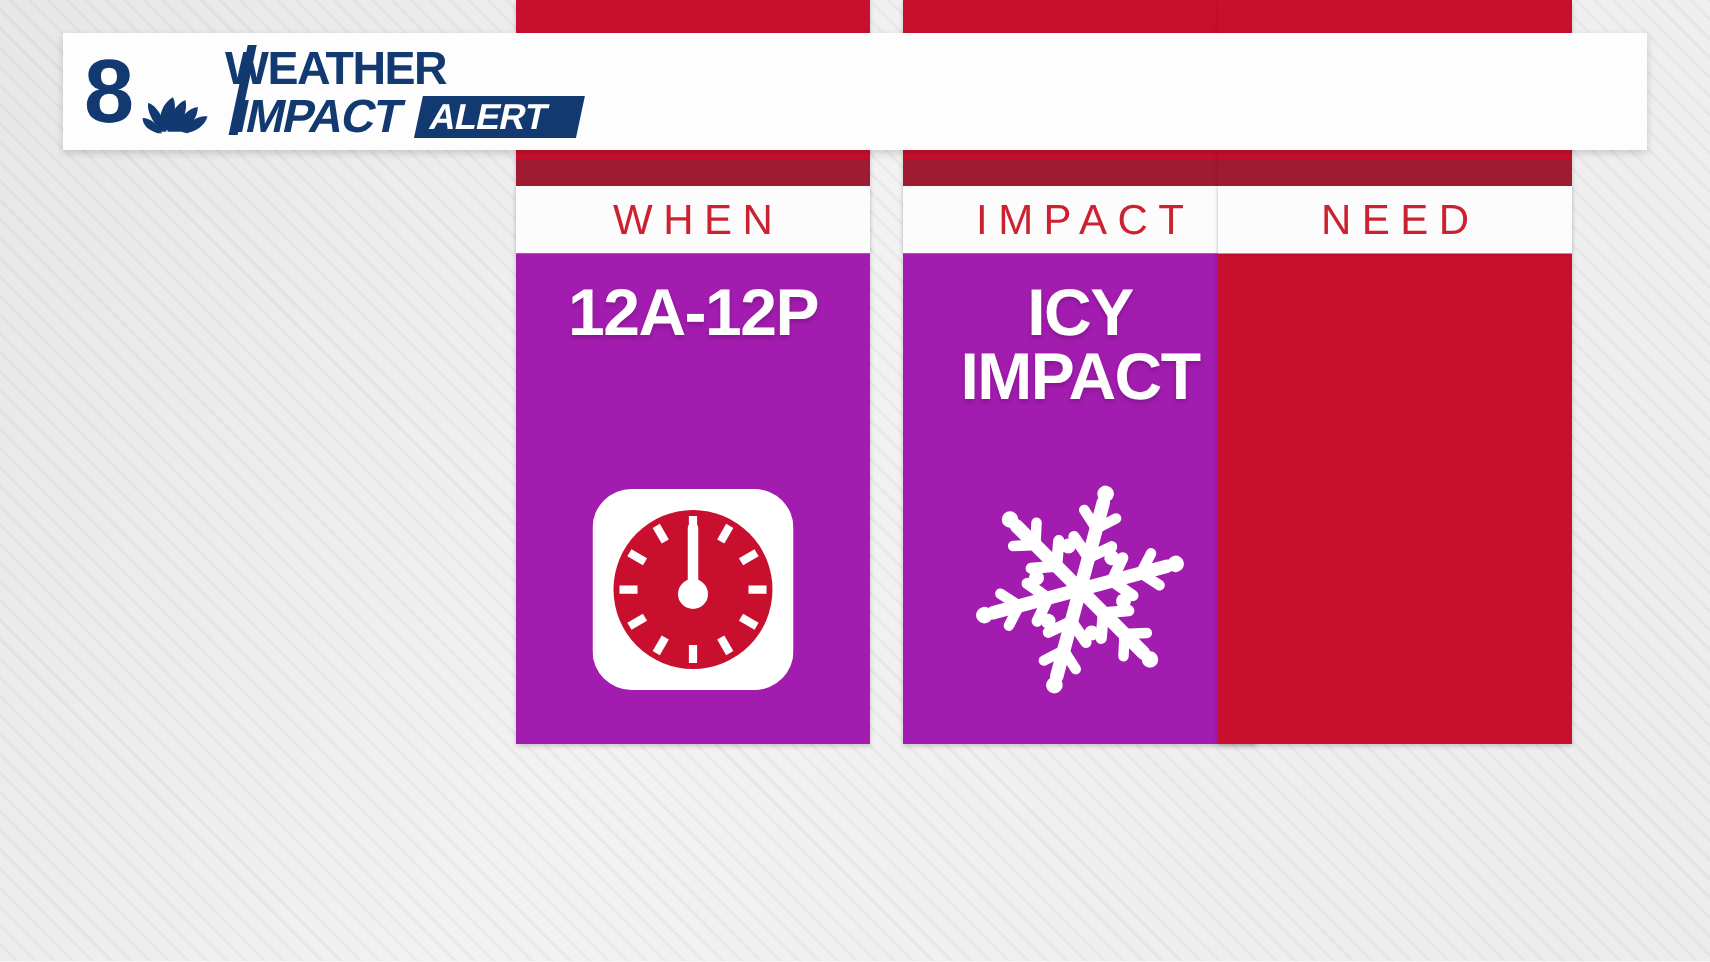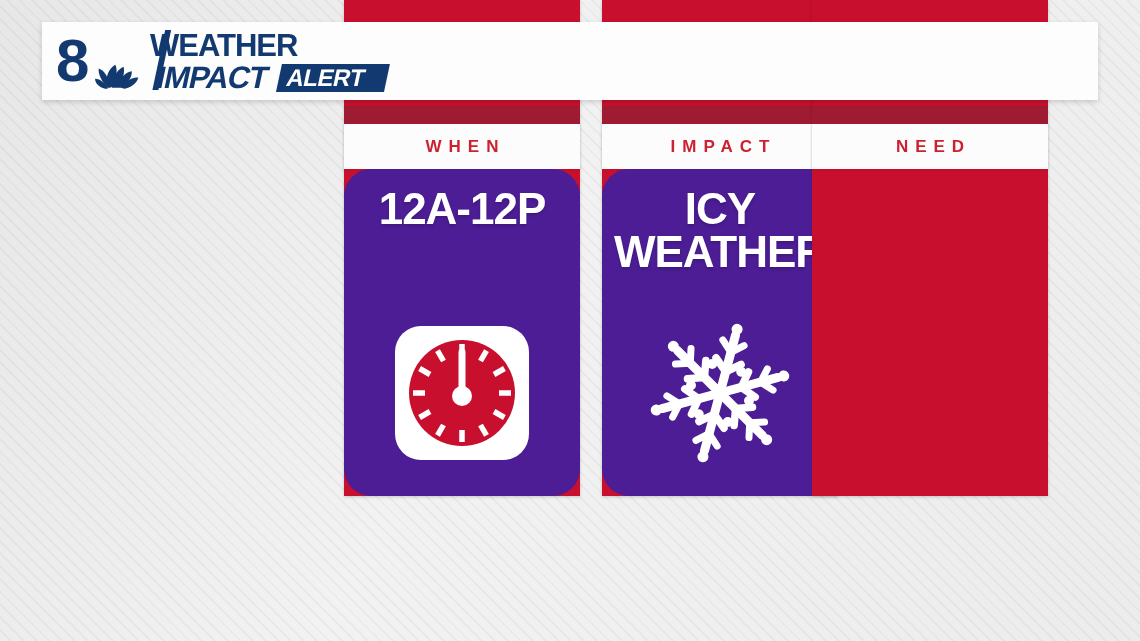--- a/index.html
+++ b/index.html
@@ -53,39 +53,38 @@
     top: 124px;
     height: 45px;
     background: #fcfcfc;
     display: flex;
     align-items: center;
     justify-content: center;
     box-shadow: 0 1px 2px rgba(0,0,0,0.10);
   }
   .col-label {
     color: #cc2131;
-    font-size: 17px;
-    font-weight: bold;
+    font-size: 28px;
+    font-weight: normal;
     letter-spacing: 7px;
     text-indent: 7px;
     line-height: 1;
   }
 
   
   .col-body {
     position: absolute;
     left: 0;
     right: 0;
     top: 169px;
     bottom: 0;
-    background: #4c1d95;
+    background: #a21caf;
     display: flex;
     flex-direction: column;
     align-items: center;
-    border-radius: 27px;
   }
   .col-headline {
     margin-top: 18px;
     color: #ffffff;
     font-size: 44px;
     font-weight: bold;
     line-height: 0.98;
     text-align: center;
     letter-spacing: -1px;
     white-space: pre-line;
@@ -175,21 +174,21 @@
     </div>
   </div>
 
   <div class="col" id="col-impact">
     <div class="col-band"></div>
     <div class="col-label-bar">
       <span class="col-label">IMPACT</span>
     </div>
     <div class="col-body">
       <div class="col-headline">ICY
-WEATHER</div>
+IMPACT</div>
       <div class="col-icon">
         <svg width="140" height="140" viewBox="0 0 140 140" aria-hidden="true">
           <g transform="translate(70,70) rotate(15)">
             <g fill="#ffffff" stroke="#ffffff">
 
               <g id="arm">
                 <line x1="0" y1="0" x2="0" y2="-60" stroke-width="9" stroke-linecap="round"></line>
                 <line x1="0" y1="-22" x2="-13" y2="-33" stroke-width="7.5" stroke-linecap="round"></line>
                 <line x1="0" y1="-22" x2="13" y2="-33" stroke-width="7.5" stroke-linecap="round"></line>
                 <line x1="0" y1="-42" x2="-11" y2="-52" stroke-width="7" stroke-linecap="round"></line>

